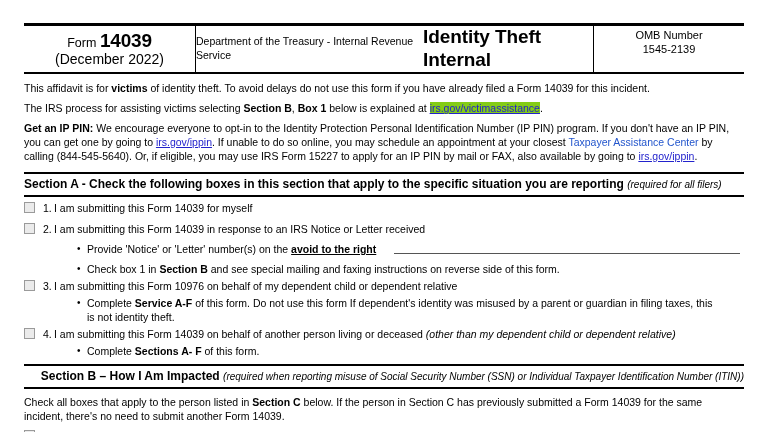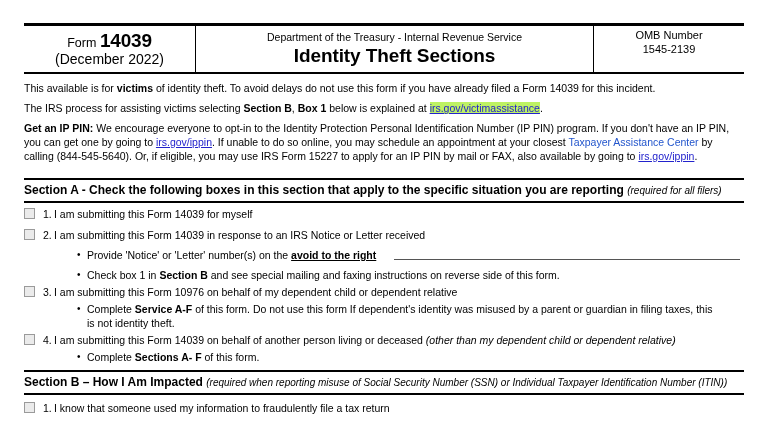--- a/index.html
+++ b/index.html
@@ -54,23 +54,23 @@
     font-weight: bold;
     letter-spacing: -0.2px;
   }
   .hdr-rev {
     font-size: 14px;
     line-height: 14px;
   }
   .hdr-center {
     flex: 1;
     display: flex;
-    flex-direction: column;
+    flex-direction: row;
     align-items: center;
-    justify-content: center;
+    justify-content: space-between;
     box-sizing: border-box;
     border-right: 1.5px solid #000;
     padding-bottom: 2px;
   }
   .hdr-dept {
     font-size: 10.5px;
     line-height: 14px;
   }
   .hdr-title {
     font-size: 19px;
@@ -101,33 +101,33 @@
   }
   .intro p.tight { margin-bottom: 6px; }
   b, strong { font-weight: bold; }
   .lnk {
     color: #2222cc;
     text-decoration: underline;
   }
   .lnk-hi {
     color: #2222cc;
     text-decoration: underline;
-    background: #bef264;
+    background: #84cc16;
   }
   .lnk-plain {
     color: #2255cc;
     text-decoration: none;
   }
 
   
   .section-bar {
     border-top: 2.5px solid #000;
     border-bottom: 2.5px solid #000;
     padding: 2px 0 2px 0;
-    margin-top: 15px;
+    margin-top: 9px;
   }
   .section-bar .sec-title {
     font-size: 12px;
     font-weight: bold;
     line-height: 16px;
     white-space: nowrap;
   }
   .section-bar .sec-note {
     font-size: 10px;
     font-style: italic;
@@ -209,30 +209,30 @@
   <div class="form-header">
     <div class="hdr-left">
       <div class="hdr-form-line">
         <span class="hdr-form-label">Form</span>
         <span class="hdr-form-num">14039</span>
       </div>
       <div class="hdr-rev">(December 2022)</div>
     </div>
     <div class="hdr-center">
       <div class="hdr-dept">Department of the Treasury - Internal Revenue Service</div>
-      <div class="hdr-title">Identity Theft Sections</div>
+      <div class="hdr-title">Identity Theft Internal</div>
     </div>
     <div class="hdr-right">
       <div class="hdr-omb-label">OMB Number</div>
       <div class="hdr-omb-num">1545-2139</div>
     </div>
   </div>
 
   <div class="intro">
-    <p class="tight"><span>This available is for </span><b>victims</b><span> of identity theft. To avoid delays do not use this form if you have already filed a Form 14039 for this incident.</span></p>
+    <p class="tight"><span>This affidavit is for </span><b>victims</b><span> of identity theft. To avoid delays do not use this form if you have already filed a Form 14039 for this incident.</span></p>
 
     <p class="tight"><span>The IRS process for assisting victims selecting </span><b>Section B</b><span>, </span><b>Box 1</b><span> below is explained at </span><a class="lnk-hi" href="#">irs.gov/victimassistance</a><span>.</span></p>
 
     <p><b>Get an IP PIN:</b><span> We encourage everyone to opt-in to the Identity Protection Personal Identification Number (IP PIN) program. If you don't have an IP PIN, you can get one by going to </span><a class="lnk" href="#">irs.gov/ippin</a><span>. If unable to do so online, you may schedule an appointment at your closest </span><a class="lnk-plain" href="#">Taxpayer Assistance Center</a><span> by calling (844-545-5640). Or, if eligible, you may use IRS Form 15227 to apply for an IP PIN by mail or FAX, also available by going to </span><a class="lnk" href="#">irs.gov/ippin</a><span>.</span></p>
   </div>
 
   <div class="section-bar">
     <div class="sec-title"><span>Section A - Check the following boxes in this section that apply to the specific situation you are reporting</span> <span class="sec-note">(required for all filers)</span></div>
   </div>
 
@@ -279,24 +279,25 @@
       <span class="num">4.</span>
       <span class="ctext"><span>I am submitting this Form 14039 on behalf of another person living or deceased </span><span class="ital">(other than my dependent child or dependent relative)</span></span>
     </div>
 
     <div class="bullet" style="margin-top:3px;">
       <span class="dot">•</span>
       <span class="btext"><span>Complete </span><b>Sections A- F</b><span> of this form.</span></span>
     </div>
   </div>
 
-  <div class="section-bar" style="margin-top:6px;">
+  <div class="section-bar" style="margin-top:6px;text-align:right;">
     <div class="sec-title"><span>Section B – How I Am Impacted</span> <span class="sec-note">(required when reporting misuse of Social Security Number (SSN) or Individual Taxpayer Identification Number (ITIN))</span></div>
   </div>
 
+  <div class="para"><span>Check all boxes that apply to the person listed in </span><b>Section C</b><span> below. If the person in Section C has previously submitted a Form 14039 for the same incident, there's no need to submit another Form 14039.</span></div>
 
   <div class="rows" style="margin-top:6px;">
 
     <div class="crow">
       <span class="cbox"></span>
       <span class="num">1.</span>
       <span class="ctext">I know that someone used my information to fraudulently file a tax return</span>
     </div>
 
   </div>

